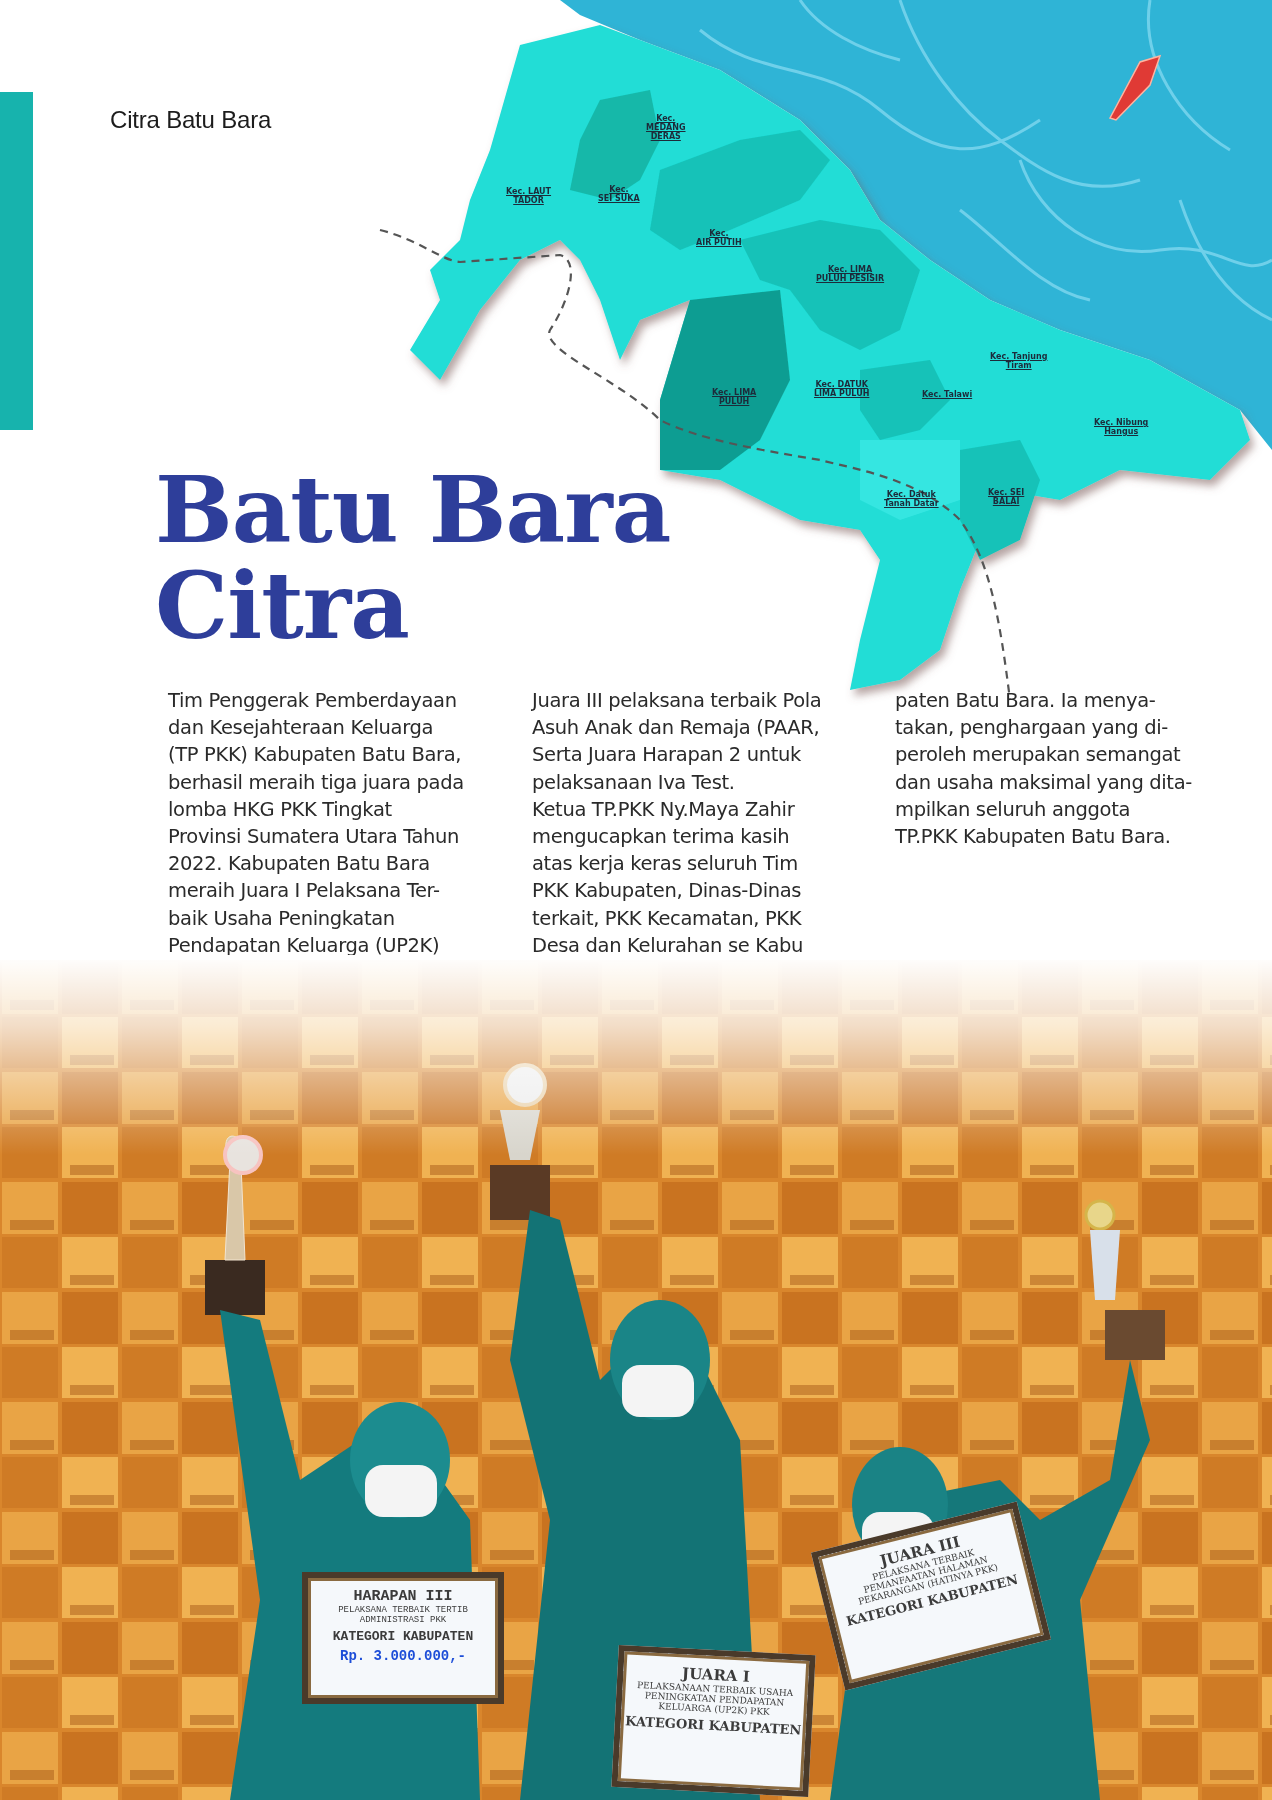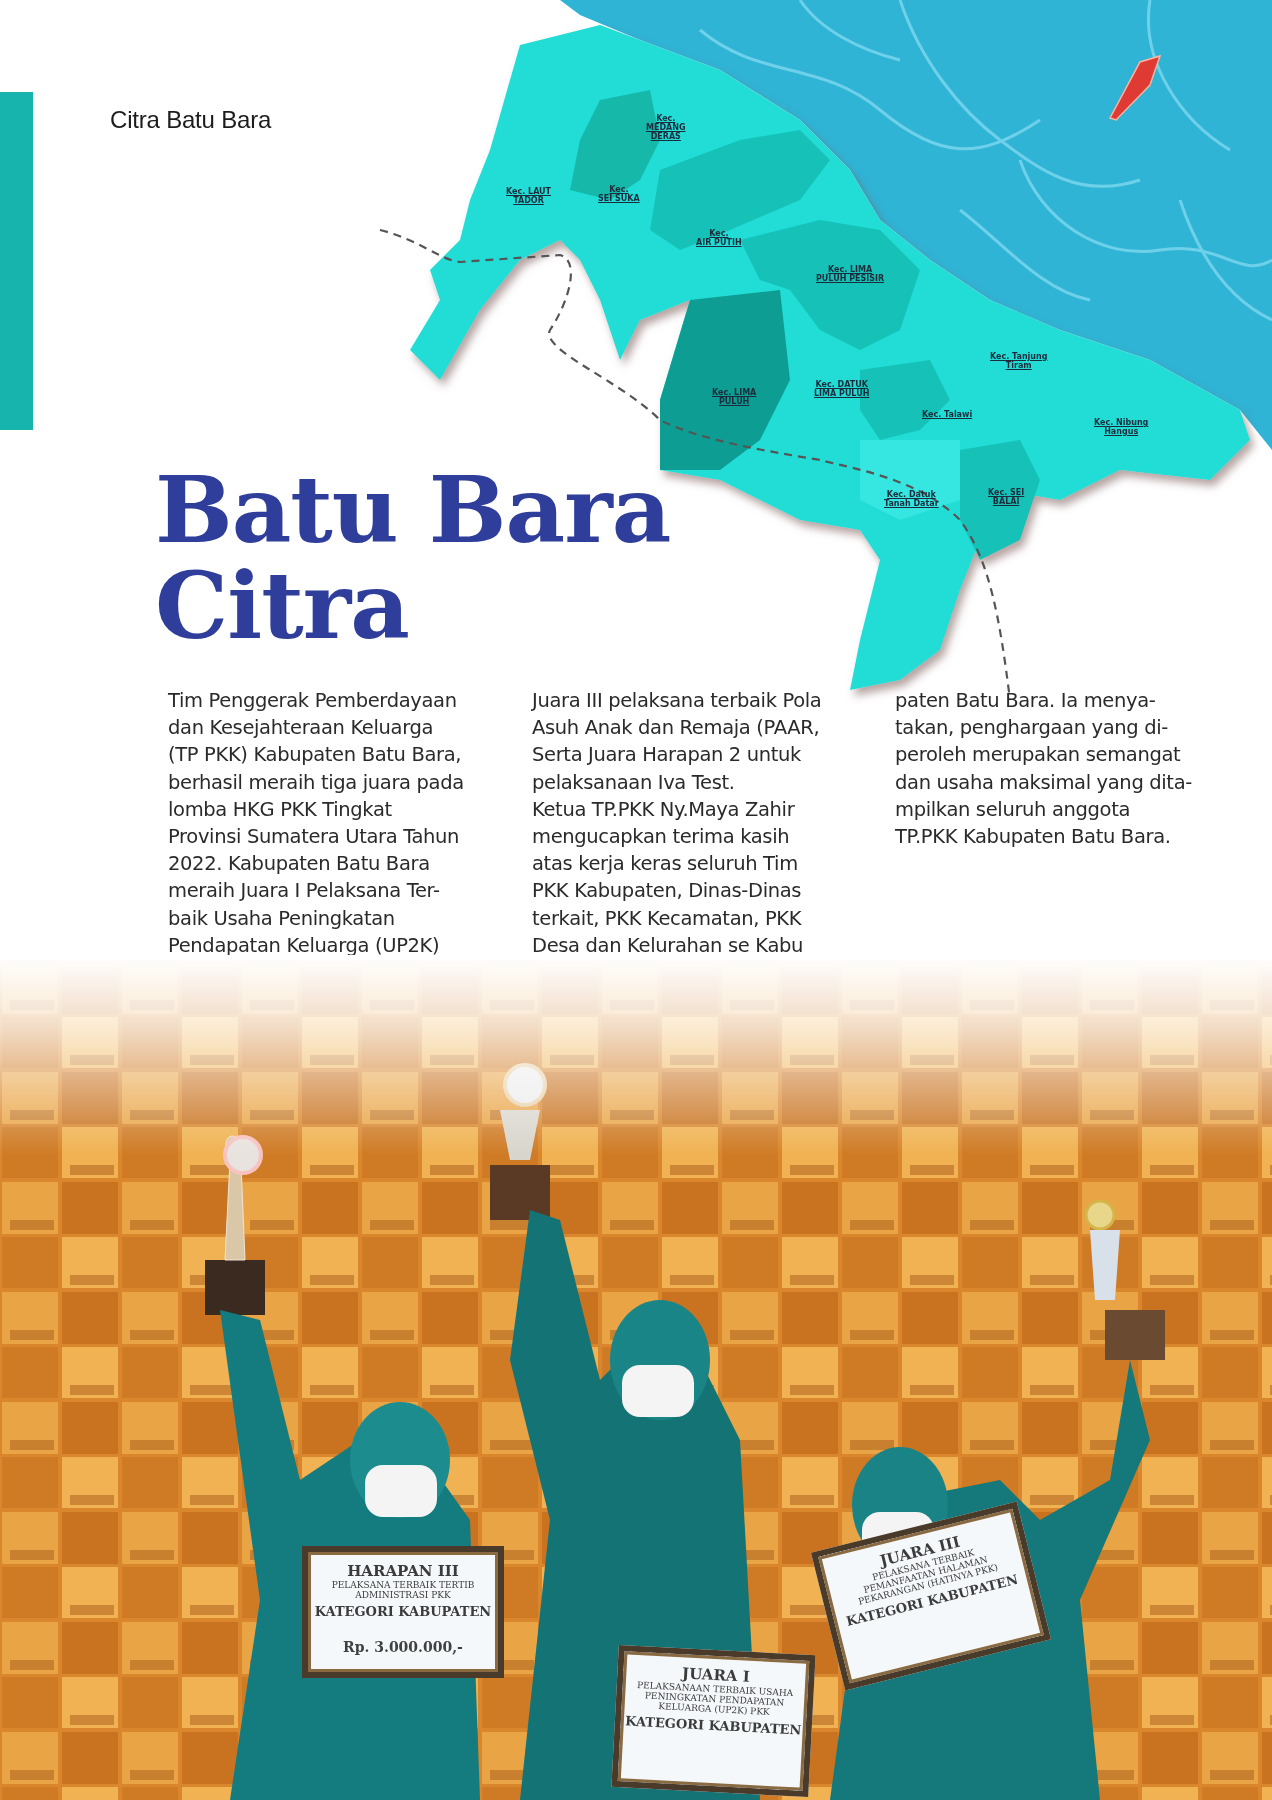--- a/index.html
+++ b/index.html
@@ -44,21 +44,21 @@
     background: linear-gradient(#ffffff 0%, rgba(255,255,255,0.75) 35%, rgba(255,255,255,0) 100%);
   }
   .certificate {
     position: absolute; background: #f5f8fb; border: 6px solid #4a3a2a;
     box-shadow: 0 0 0 3px #8a6a40 inset;
     font-family: "DejaVu Serif", serif; color: #3b3b3b; text-align: center;
   }
   .cert-title { font-weight: bold; font-size: 15px; margin-top: 10px; }
   .cert-line { font-size: 9px; }
   .cert-cat { font-weight: bold; font-size: 13px; margin-top: 4px; }
-  .cert-prize { font-weight: bold; font-size: 14px; color: #404040; margin-top: 20px; }
+  .cert-prize { font-weight: bold; font-size: 14px; color: #1d4ed8; margin-top: 4px; }
 </style>
 </head>
 <body>
 
 <div class="side-bar"></div>
 <div class="running-head">Citra Batu Bara</div>
 
 <svg class="map" viewBox="0 0 1272 720" xmlns="http://www.w3.org/2000/svg">
   <defs>
     <filter id="sh" x="-10%" y="-10%" width="120%" height="130%">
@@ -103,21 +103,21 @@
 <div class="map-label" style="left:696px;top:229px;">Kec.
 AIR PUTIH</div>
 <div class="map-label" style="left:816px;top:265px;">Kec. LIMA
 PULUH PESISIR</div>
 <div class="map-label" style="left:990px;top:352px;">Kec. Tanjung
 Tiram</div>
 <div class="map-label" style="left:712px;top:388px;">Kec. LIMA
 PULUH</div>
 <div class="map-label" style="left:814px;top:380px;">Kec. DATUK
 LIMA PULUH</div>
-<div class="map-label" style="left:922px;top:410px;">Kec. Talawi</div>
+<div class="map-label" style="left:922px;top:390px;">Kec. Talawi</div>
 <div class="map-label" style="left:1094px;top:418px;">Kec. Nibung
 Hangus</div>
 <div class="map-label" style="left:884px;top:490px;">Kec. Datuk
 Tanah Datar</div>
 <div class="map-label" style="left:988px;top:488px;">Kec. SEI
 BALAI</div>
 
 <h1 class="big-title" style="margin:0;">
   <span>Batu Bara</span>
   <span>Citra</span>
@@ -198,21 +198,21 @@
       <rect x="622" y="405" width="72" height="52" rx="18" fill="#f4f4f4"></rect>
     </g>
     <g>
       <path d="M1130 400 L1110 520 L1040 560 L1000 520 L900 540 L860 620 L830 840 L1100 840 L1080 640 L1150 480 Z" fill="#15787a"></path>
       <ellipse cx="900" cy="545" rx="48" ry="58" fill="#1a8385"></ellipse>
       <rect x="862" y="552" width="72" height="50" rx="18" fill="#f4f4f4"></rect>
     </g>
   </svg>
 
   
-  <div class="certificate" style="left:302px;top:586px;width:190px;height:120px;">
+  <div class="certificate" style="left:302px;top:612px;width:190px;height:120px;font-family:Liberation Mono, monospace;">
     <div class="cert-title">HARAPAN III</div>
     <div class="cert-line">PELAKSANA TERBAIK TERTIB</div>
     <div class="cert-line">ADMINISTRASI PKK</div>
     <div class="cert-cat">KATEGORI KABUPATEN</div>
     <div class="cert-prize">Rp. 3.000.000,-</div>
   </div>
   <div class="certificate" style="left:615px;top:690px;width:185px;height:130px;transform:rotate(3deg);">
     <div class="cert-title">JUARA I</div>
     <div class="cert-line">PELAKSANAAN TERBAIK USAHA</div>
     <div class="cert-line">PENINGKATAN PENDAPATAN</div>

